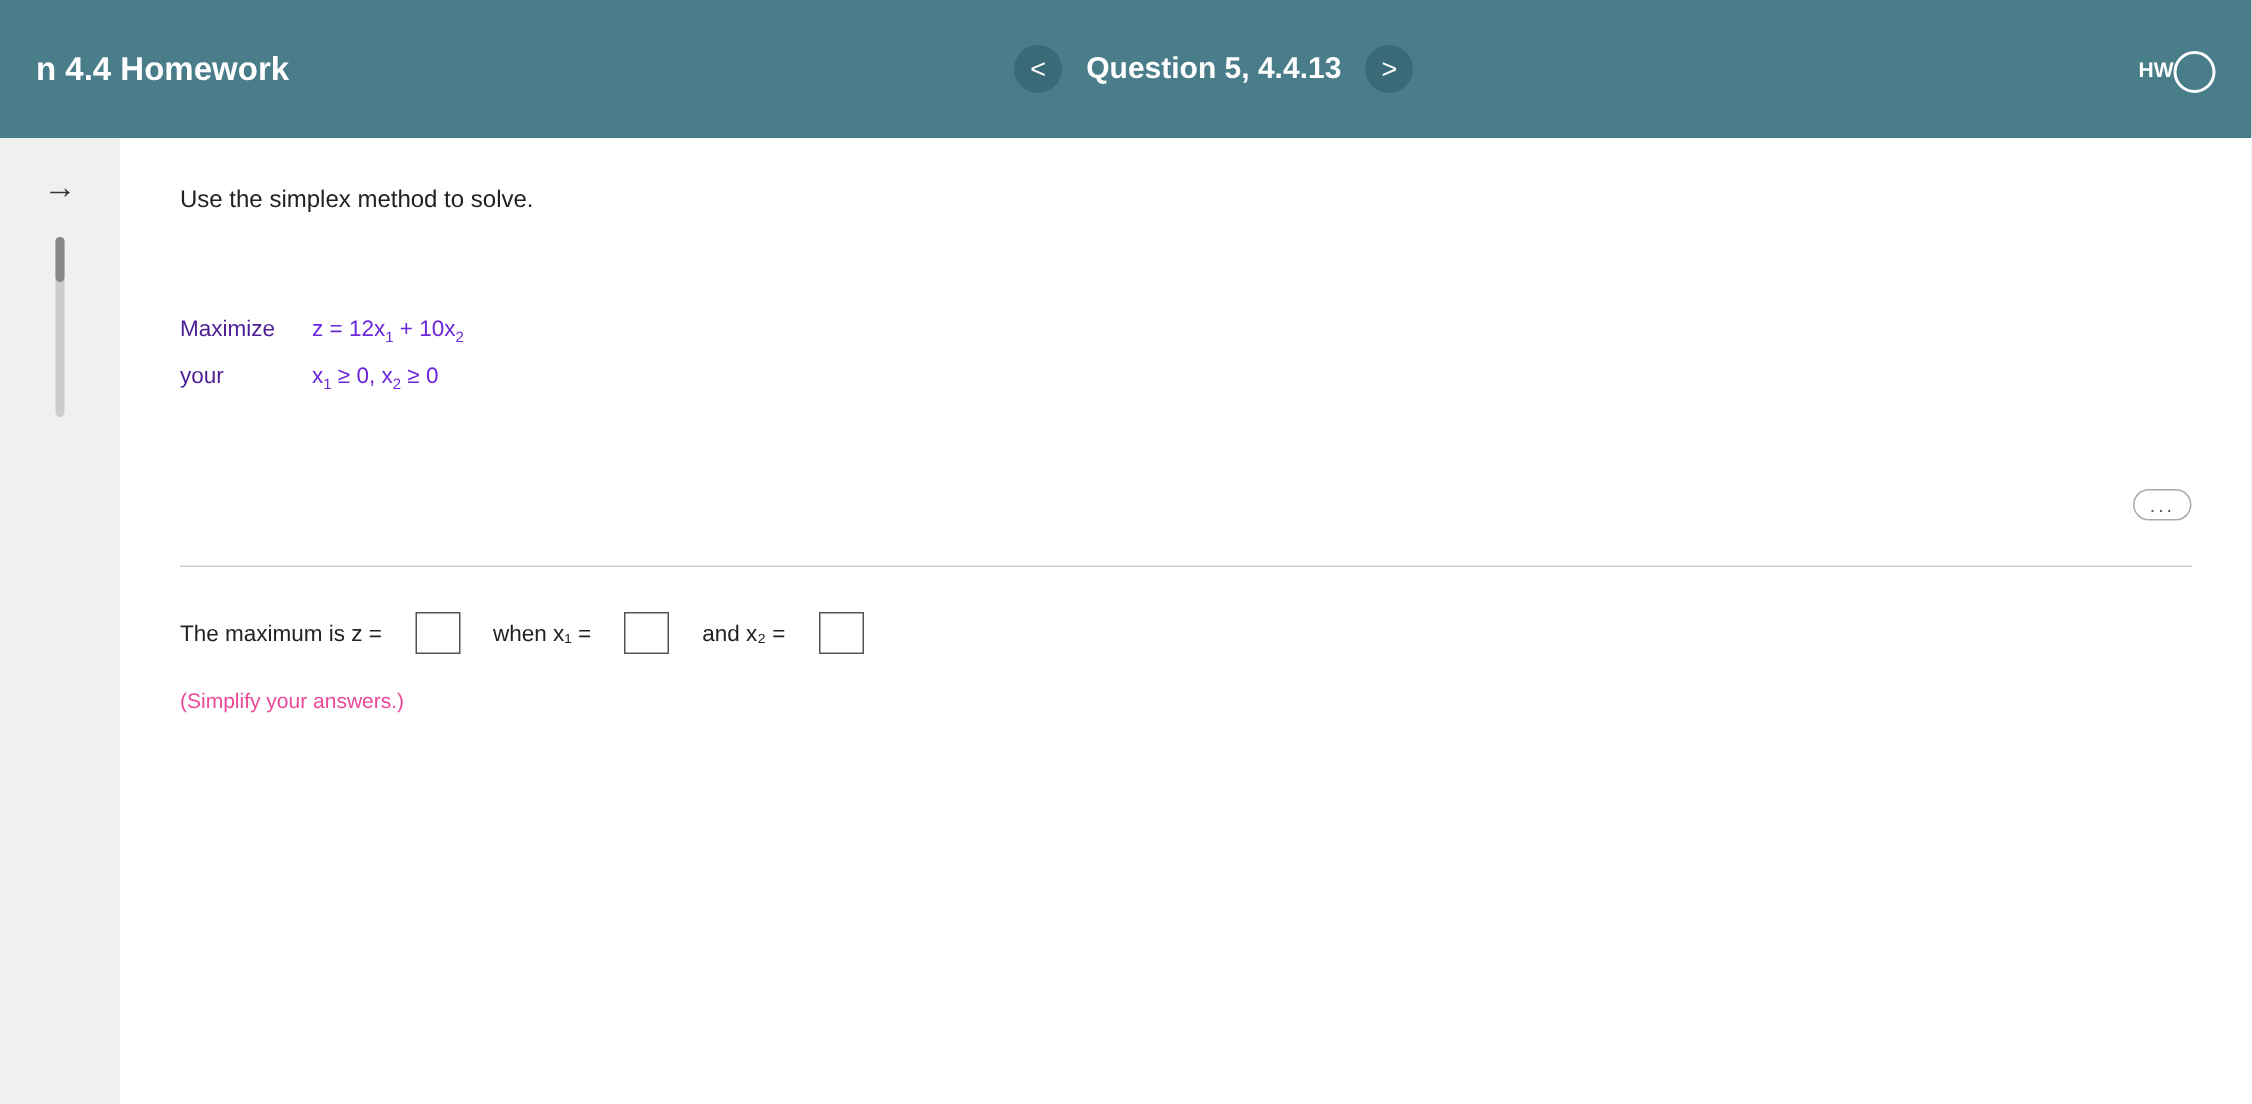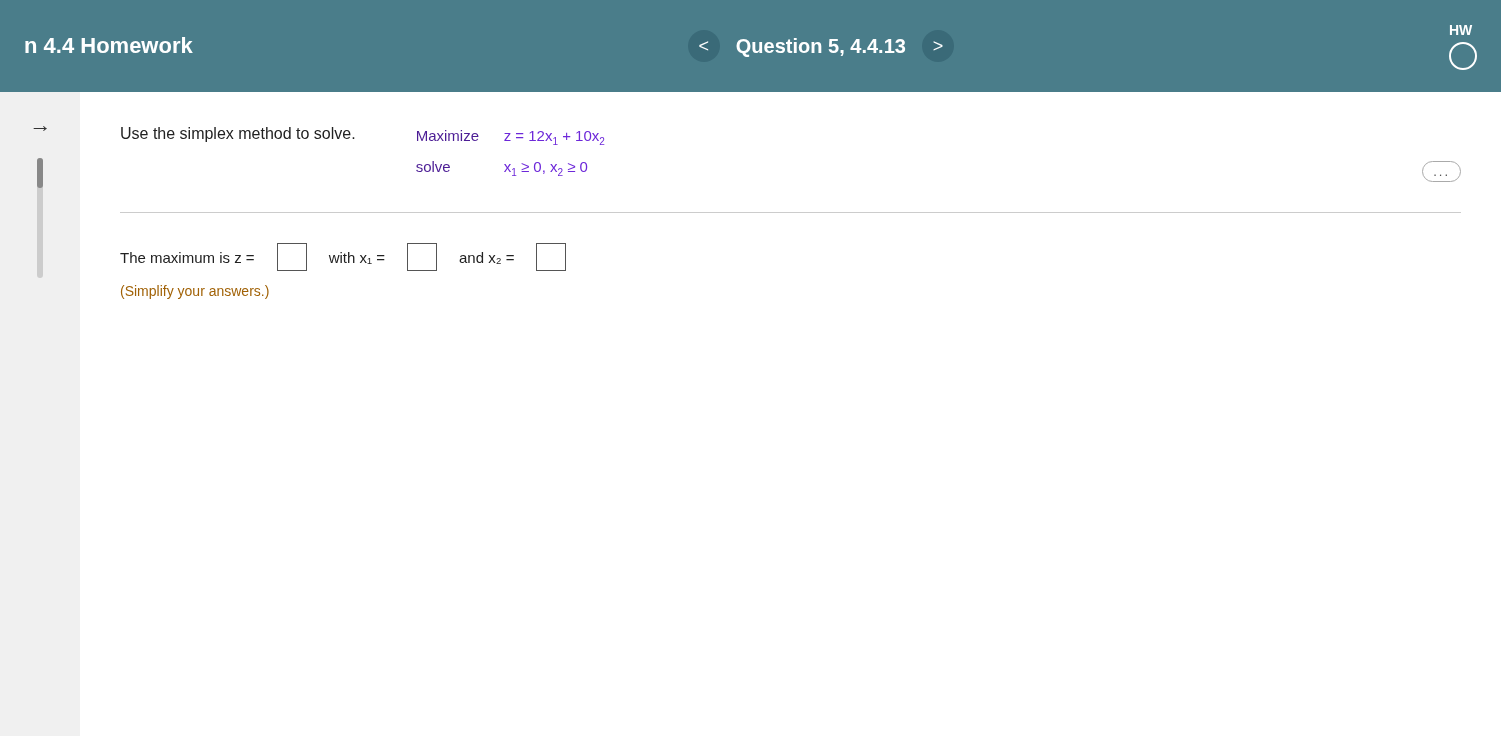--- a/index.html
+++ b/index.html
@@ -53,22 +53,22 @@
     }
 
     .question-label {
       font-size: 20px;
       font-weight: bold;
       color: white;
     }
 
     .hw-badge {
       display: flex;
-      flex-direction: column;
-      align-items: flex-start;
+      flex-direction: row;
+      align-items: center;
       color: white;
       font-size: 14px;
       font-weight: bold;
     }
 
     .hw-circle {
       width: 28px;
       height: 28px;
       border-radius: 50%;
       border: 2px solid white;
@@ -126,21 +126,21 @@
       flex: 1;
       background: white;
       padding: 30px 40px;
       display: flex;
       flex-direction: column;
     }
 
     
     .problem-section {
       display: flex;
-      flex-direction: row;
+      flex-direction: column;
       gap: 60px;
       padding-bottom: 30px;
       border-bottom: 1px solid #ccc;
       margin-bottom: 30px;
     }
 
     .problem-instruction {
       font-size: 16px;
       color: #222;
       max-width: 260px;
@@ -196,22 +196,22 @@
     .answer-box {
       width: 30px;
       height: 28px;
       border: 1px solid #555;
       background: white;
       display: inline-block;
     }
 
     .simplify-note {
       font-size: 14px;
-      color: #a16207;
-      margin-top: 4px;
+      color: #ec4899;
+      margin-top: 15px;
     }
 
     .more-btn {
       border: 1px solid #aaa;
       border-radius: 20px;
       background: white;
       padding: 2px 10px;
       font-size: 13px;
       cursor: pointer;
       color: #555;
@@ -260,36 +260,36 @@
         <div class="problem-math">
 
           <div class="math-row">
             <span class="math-label">Maximize</span>
             <span class="math-expr">z = 12x<sub>1</sub> + 10x<sub>2</sub></span>
           </div>
 
 
 
           <div class="math-row">
-            <span class="math-label">solve</span>
+            <span class="math-label">your</span>
             <span class="math-expr">x<sub>1</sub> ≥ 0, x<sub>2</sub> ≥ 0</span>
           </div>
         </div>
 
         <div style="margin-left: auto; display: flex; align-items: flex-end; padding-bottom: 0;">
           <button class="more-btn">...</button>
         </div>
 
       </div>
 
       <div class="answer-section">
         <div class="answer-row">
           <span>The maximum is z =</span>
           <div class="answer-box"></div>
-          <span>with x₁ =</span>
+          <span>when x₁ =</span>
           <div class="answer-box"></div>
           <span>and x₂ =</span>
           <div class="answer-box"></div>
         </div>
         <div class="simplify-note">(Simplify your answers.)</div>
       </div>
 
     </div>
   </div>
 </div>

